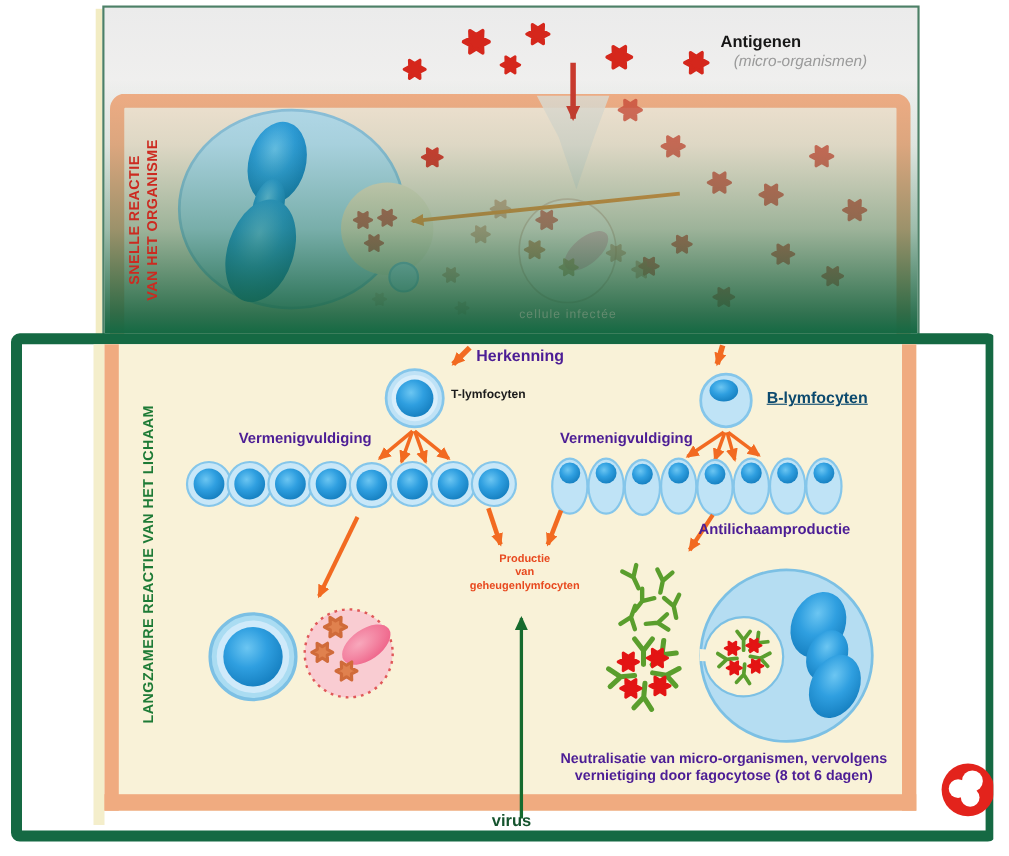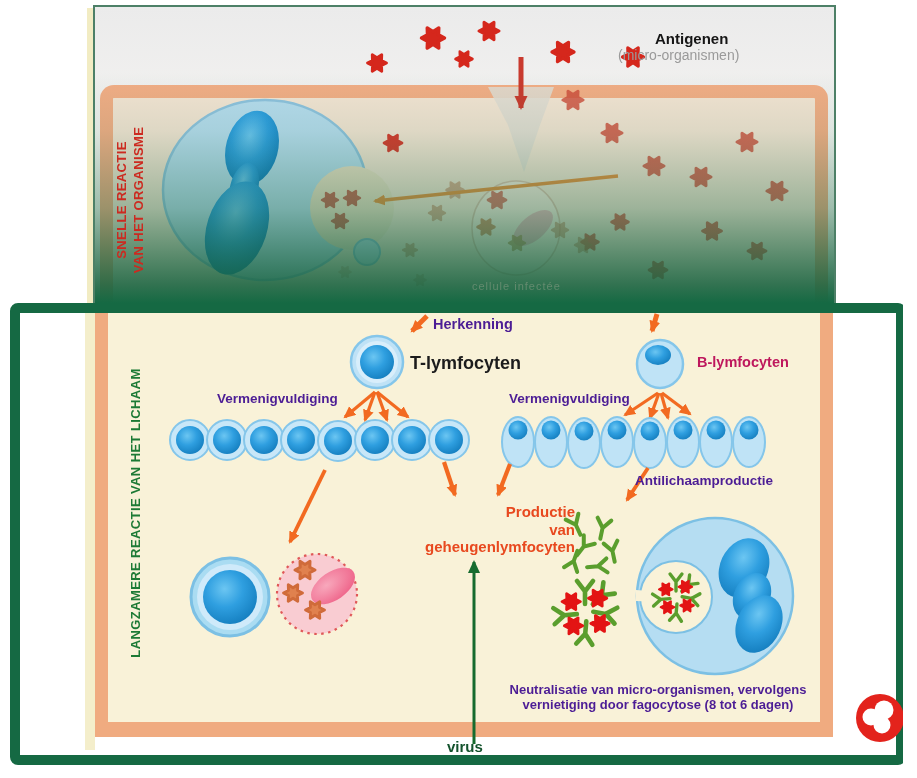--- a/index.html
+++ b/index.html
@@ -11,43 +11,43 @@
   .page-strip-top{left:87px;top:8px;width:6px;height:296px;background:#f2ecc3;}
   .top-panel{left:93px;top:5px;width:739px;height:298px;border:2px solid #4d8067;
              background:linear-gradient(180deg,#ebebeb 0%,#f4f3f1 45%,#f6f5f2 100%);}
   .skin{left:100px;top:85px;width:702px;height:220px;background:#f4e4d3;
         border:13px solid #f2ad85;border-bottom:none;border-radius:14px 14px 0 0;}
   .top-gfx{left:95px;top:7px;width:739px;height:296px;}
   .green-overlay{left:95px;top:7px;width:739px;height:296px;pointer-events:none;
       background:linear-gradient(180deg,rgba(26,105,67,0) 22%,rgba(26,105,67,0.10) 42%,
                  rgba(26,105,67,0.40) 68%,rgba(22,98,62,0.88) 94%,#156943 100%);}
   .lbl-antigenen{left:655px;top:30px;font-size:15px;font-weight:bold;color:#161616;}
-  .lbl-micro{left:618px;top:47px;font-size:14px;color:#9a9a9a;}
+  .lbl-micro{left:667px;top:47px;font-size:14px;color:#9a9a9a;font-style:italic;}
   .side-red{left:131px;top:200px;transform:translate(-50%,-50%) rotate(-90deg);
             white-space:pre-line;text-align:center;font-size:13px;font-weight:bold;
             color:#cc2a20;line-height:1.3;letter-spacing:.4px;width:260px;}
   .lbl-cellule{left:472px;top:280px;font-size:11px;color:#7e987f;opacity:.65;letter-spacing:1px;}
 
   
   .bottom-frame{left:10px;top:303px;width:896px;height:462px;background:#fff;
                 border:10px solid #156943;border-radius:8px;box-sizing:border-box;}
   .page-strip-bot{left:85px;top:313px;width:10px;height:437px;background:#f4eecb;}
   .cream-panel{left:95px;top:313px;width:738px;height:424px;box-sizing:border-box;
                background:#f9f2d8;border-left:13px solid #f0ab80;
                border-right:13px solid #f0ab80;border-bottom:15px solid #f0ab80;}
   .bot-gfx{left:20px;top:313px;width:866px;height:440px;}
   .t-orange{font-weight:bold;color:#4c1d95;}
   .lbl-herkenning{left:433px;top:316px;font-size:14.5px;}
-  .lbl-tcell{left:410px;top:353px;font-size:18px;font-weight:bold;color:#1c1c1c;}
-  .lbl-bcell{left:697px;top:354px;font-size:14.5px;font-weight:bold;color:#be185d;}
+  .lbl-tcell{left:410px;top:353px;font-size:11px;font-weight:bold;color:#1c1c1c;}
+  .lbl-bcell{left:697px;top:354px;font-size:14.5px;font-weight:bold;color:#0c4a6e;text-decoration:underline;}
   .lbl-verm-l{left:217px;top:391px;font-size:13.5px;}
   .lbl-verm-r{left:509px;top:391px;font-size:13.5px;}
   .lbl-antiprod{left:635px;top:473px;font-size:13.5px;}
-  .lbl-memory{left:379px;top:503px;width:196px;text-align:right;white-space:pre-line;
-              font-size:15px;font-weight:bold;color:#e8491f;line-height:1.18;}
+  .lbl-memory{left:379px;top:503px;width:196px;text-align:center;white-space:pre-line;
+              font-size:10px;font-weight:bold;color:#e8491f;line-height:1.18;}
   .side-green{left:135px;top:513px;transform:translate(-50%,-50%) rotate(-90deg);
               white-space:nowrap;font-size:13px;font-weight:bold;color:#1d7a35;
               letter-spacing:.4px;}
   .cap{font-size:13px;text-align:center;white-space:pre-line;line-height:1.18;}
   .cap-left{left:114px;top:682px;width:312px;}
   .cap-right{left:478px;top:682px;width:360px;}
   .lbl-vaccin{left:447px;top:738px;font-size:15px;font-weight:bold;color:#14532d;}
   .logo{left:854px;top:692px;width:52px;height:52px;}
 </style>
 </head>

